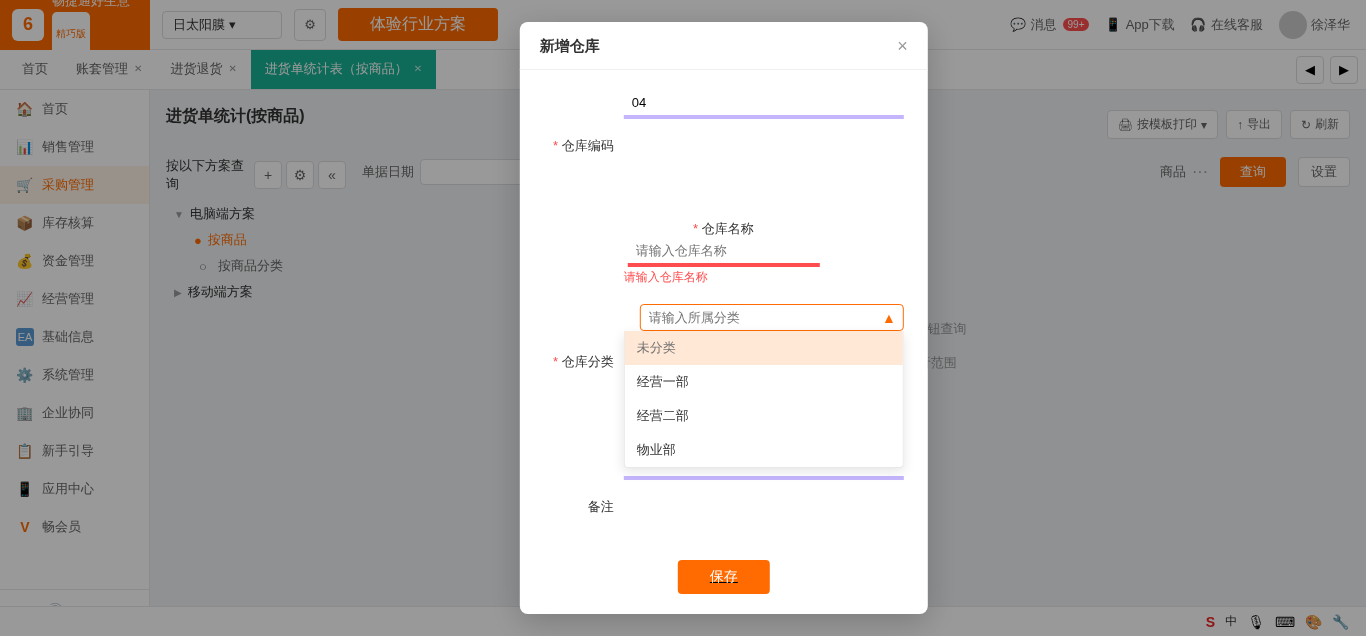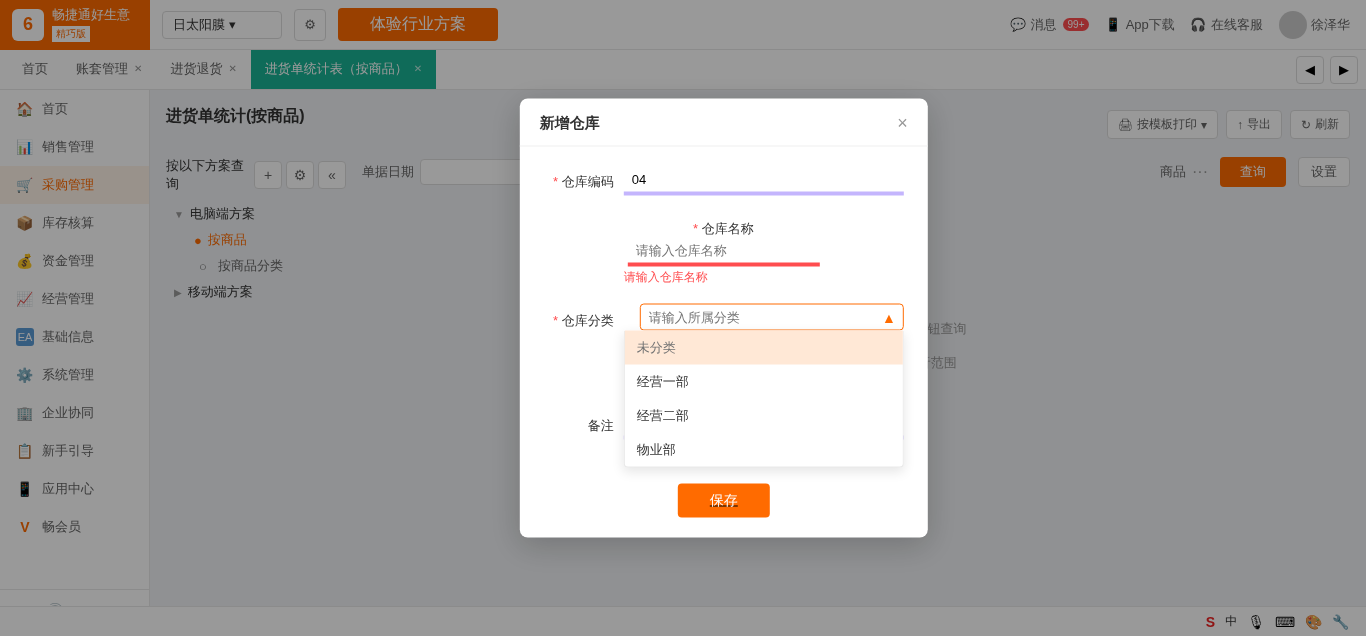--- a/index.html
+++ b/index.html
@@ -17,21 +17,21 @@
       padding: 0 12px; flex-shrink: 0;
     }
     .logo-icon {
       width: 32px; height: 32px; background: #fff; border-radius: 6px;
       display: flex; align-items: center; justify-content: center;
       color: #ff6b00; font-weight: bold; font-size: 18px; margin-right: 8px;
     }
     .logo-text { color: #fff; font-size: 13px; line-height: 1.3; }
     .logo-badge {
       background: #fff; color: #ff6b00; font-size: 10px;
-      padding: 1px 4px; border-radius: 0; margin-top: 2px; display: inline-block; font-family: Liberation Mono, monospace;
+      padding: 15px 4px; border-radius: 5px; margin-top: 2px; display: inline-block; font-family: Liberation Mono, monospace;
     }
     .store-selector {
       display: flex; align-items: center; gap: 4px;
       border: 1px solid #ddd; border-radius: 4px; padding: 4px 10px;
       cursor: pointer; background: #fff; min-width: 120px;
     }
     .store-selector span { color: #333; font-size: 13px; }
     .gear-btn {
       width: 32px; height: 32px; border: 1px solid #ddd; border-radius: 4px;
       display: flex; align-items: center; justify-content: center; cursor: pointer;
@@ -156,21 +156,21 @@
       padding: 14px 20px 12px; border-bottom: 1px solid #f0f0f0;
     }
     .dialog-title { font-size: 15px; font-weight: bold; color: #333; }
     .dialog-close { cursor: pointer; color: #999; font-size: 18px; }
     .dialog-body { padding: 20px 24px 16px; }
     .form-row {
       display: flex; align-items: flex-start; margin-bottom: 18px; position: relative;
     }
     .form-label {
       width: 80px; font-size: 13px; color: #333; padding-top: 6px;
-      flex-shrink: 0; text-align: right; padding-right: 10px;
+      flex-shrink: 0; text-align: right; padding-right: 10px; margin-top: 41px;
     }
     .form-input {
       flex: 1; border: none; border-bottom: 4px solid #c4b5fd;
       padding: 5px 8px; font-size: 13px; outline: none; background: transparent;
     }
     .error-msg {
       position: absolute; bottom: -16px; left: 90px;
       color: #ff4d4f; font-size: 12px;
     }
     .form-input-wrap { flex: 1; position: relative; }

